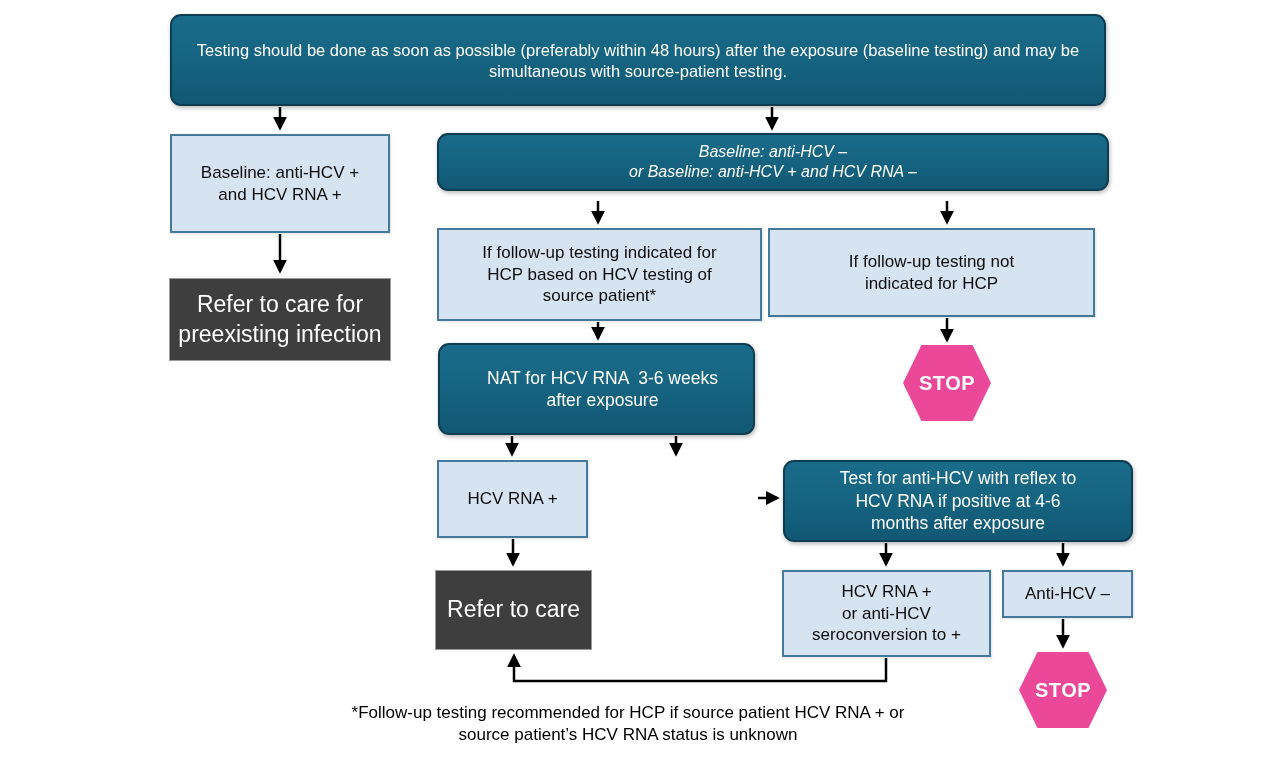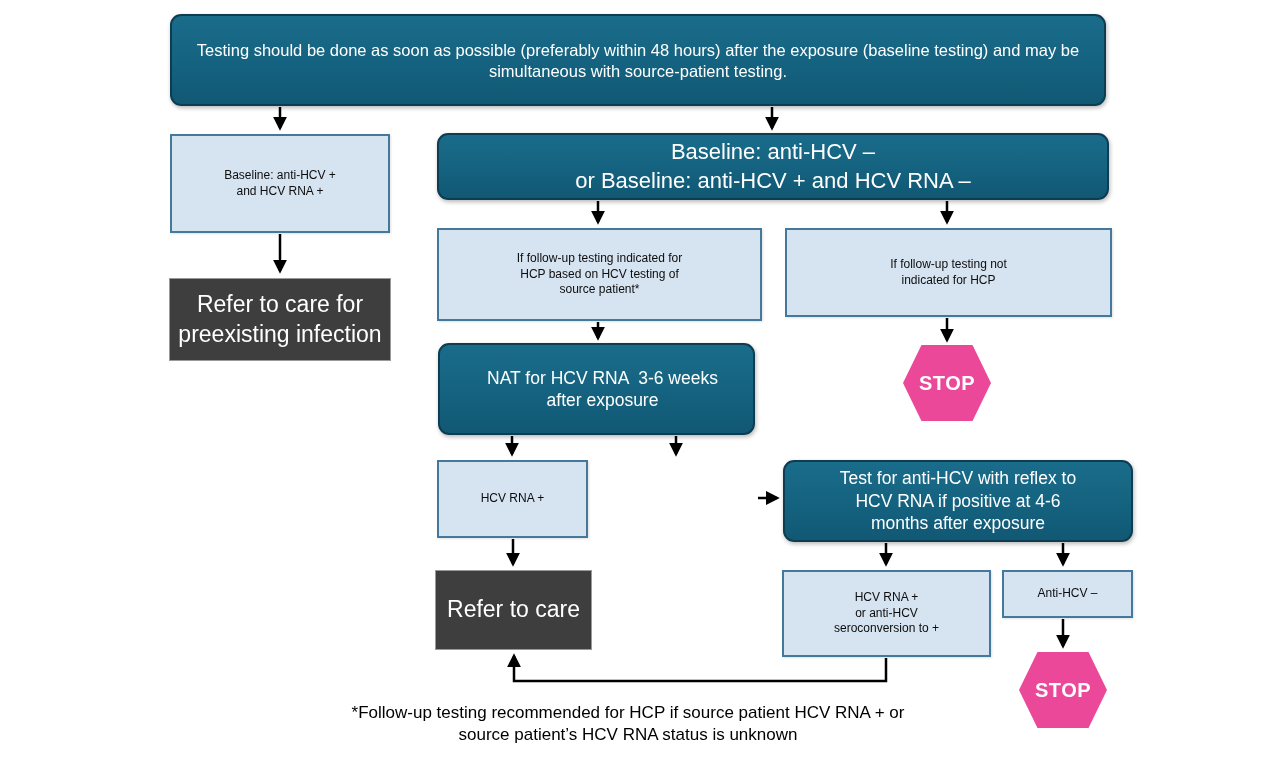--- a/index.html
+++ b/index.html
@@ -16,21 +16,21 @@
   .teal{
     background:linear-gradient(180deg,#1a6c8b 0%,#14627f 55%,#115874 100%);
     border:2.5px solid #0e3d51;border-radius:11px;color:#ffffff;
     box-shadow:1px 2px 4px rgba(0,0,0,.28);
     font-size:17px;
   }
   .teal .heading{font-size:18px;white-space:pre-wrap;}
   .teal .body{font-size:16.5px;white-space:pre-wrap;margin-top:2px;padding:0 22px;}
   .blue{
     background:#d6e3f0;border:2px solid #45799b;color:#0d0d0d;
-    font-size:12px;box-shadow:1px 1px 2px rgba(0,0,0,.12);
+    font-size:17px;box-shadow:1px 1px 2px rgba(0,0,0,.12);
   }
   .gray{
     background:#3e3e3e;border:1px solid #9a9a9a;color:#ffffff;font-size:23px;
   }
   .stop{
     position:absolute;width:88px;height:76px;background:#ec4899;
     clip-path:polygon(0% 50%,21% 0%,79% 0%,100% 50%,79% 100%,21% 100%);
     display:flex;align-items:center;justify-content:center;
     color:#ffffff;font-weight:bold;font-size:20px;letter-spacing:.5px;
   }
@@ -77,32 +77,32 @@
   <div class="node blue" style="left:170px;top:134px;width:220px;height:99px;">
     <div class="label">Baseline: anti-HCV +
 and HCV RNA +</div>
   </div>
 
   <div class="node gray" style="left:169px;top:278px;width:222px;height:83px;">
     <div class="label">Refer to care for
 preexisting infection</div>
   </div>
 
-  <div class="node teal" style="left:437px;top:133px;width:672px;height:67px;font-size:22px;">
+  <div class="node teal" style="left:437px;top:133px;width:672px;height:58px;font-size:16px;font-style:italic;">
     <div class="label">Baseline: anti-HCV –
 or Baseline: anti-HCV + and HCV RNA –</div>
   </div>
 
   <div class="node blue" style="left:437px;top:228px;width:325px;height:93px;">
     <div class="label">If follow-up testing indicated for
 HCP based on HCV testing of
 source patient*</div>
   </div>
 
-  <div class="node blue" style="left:785px;top:228px;width:327px;height:89px;">
+  <div class="node blue" style="left:768px;top:228px;width:327px;height:89px;">
     <div class="label">If follow-up testing not
 indicated for HCP</div>
   </div>
 
   <div class="stop" style="left:903px;top:345px;">
     <span>STOP</span>
   </div>
 
   <div class="node teal" style="left:438px;top:343px;width:317px;height:92px;font-size:17.5px;padding-left:12px;">
     <div class="label">NAT for HCV RNA  3-6 weeks

